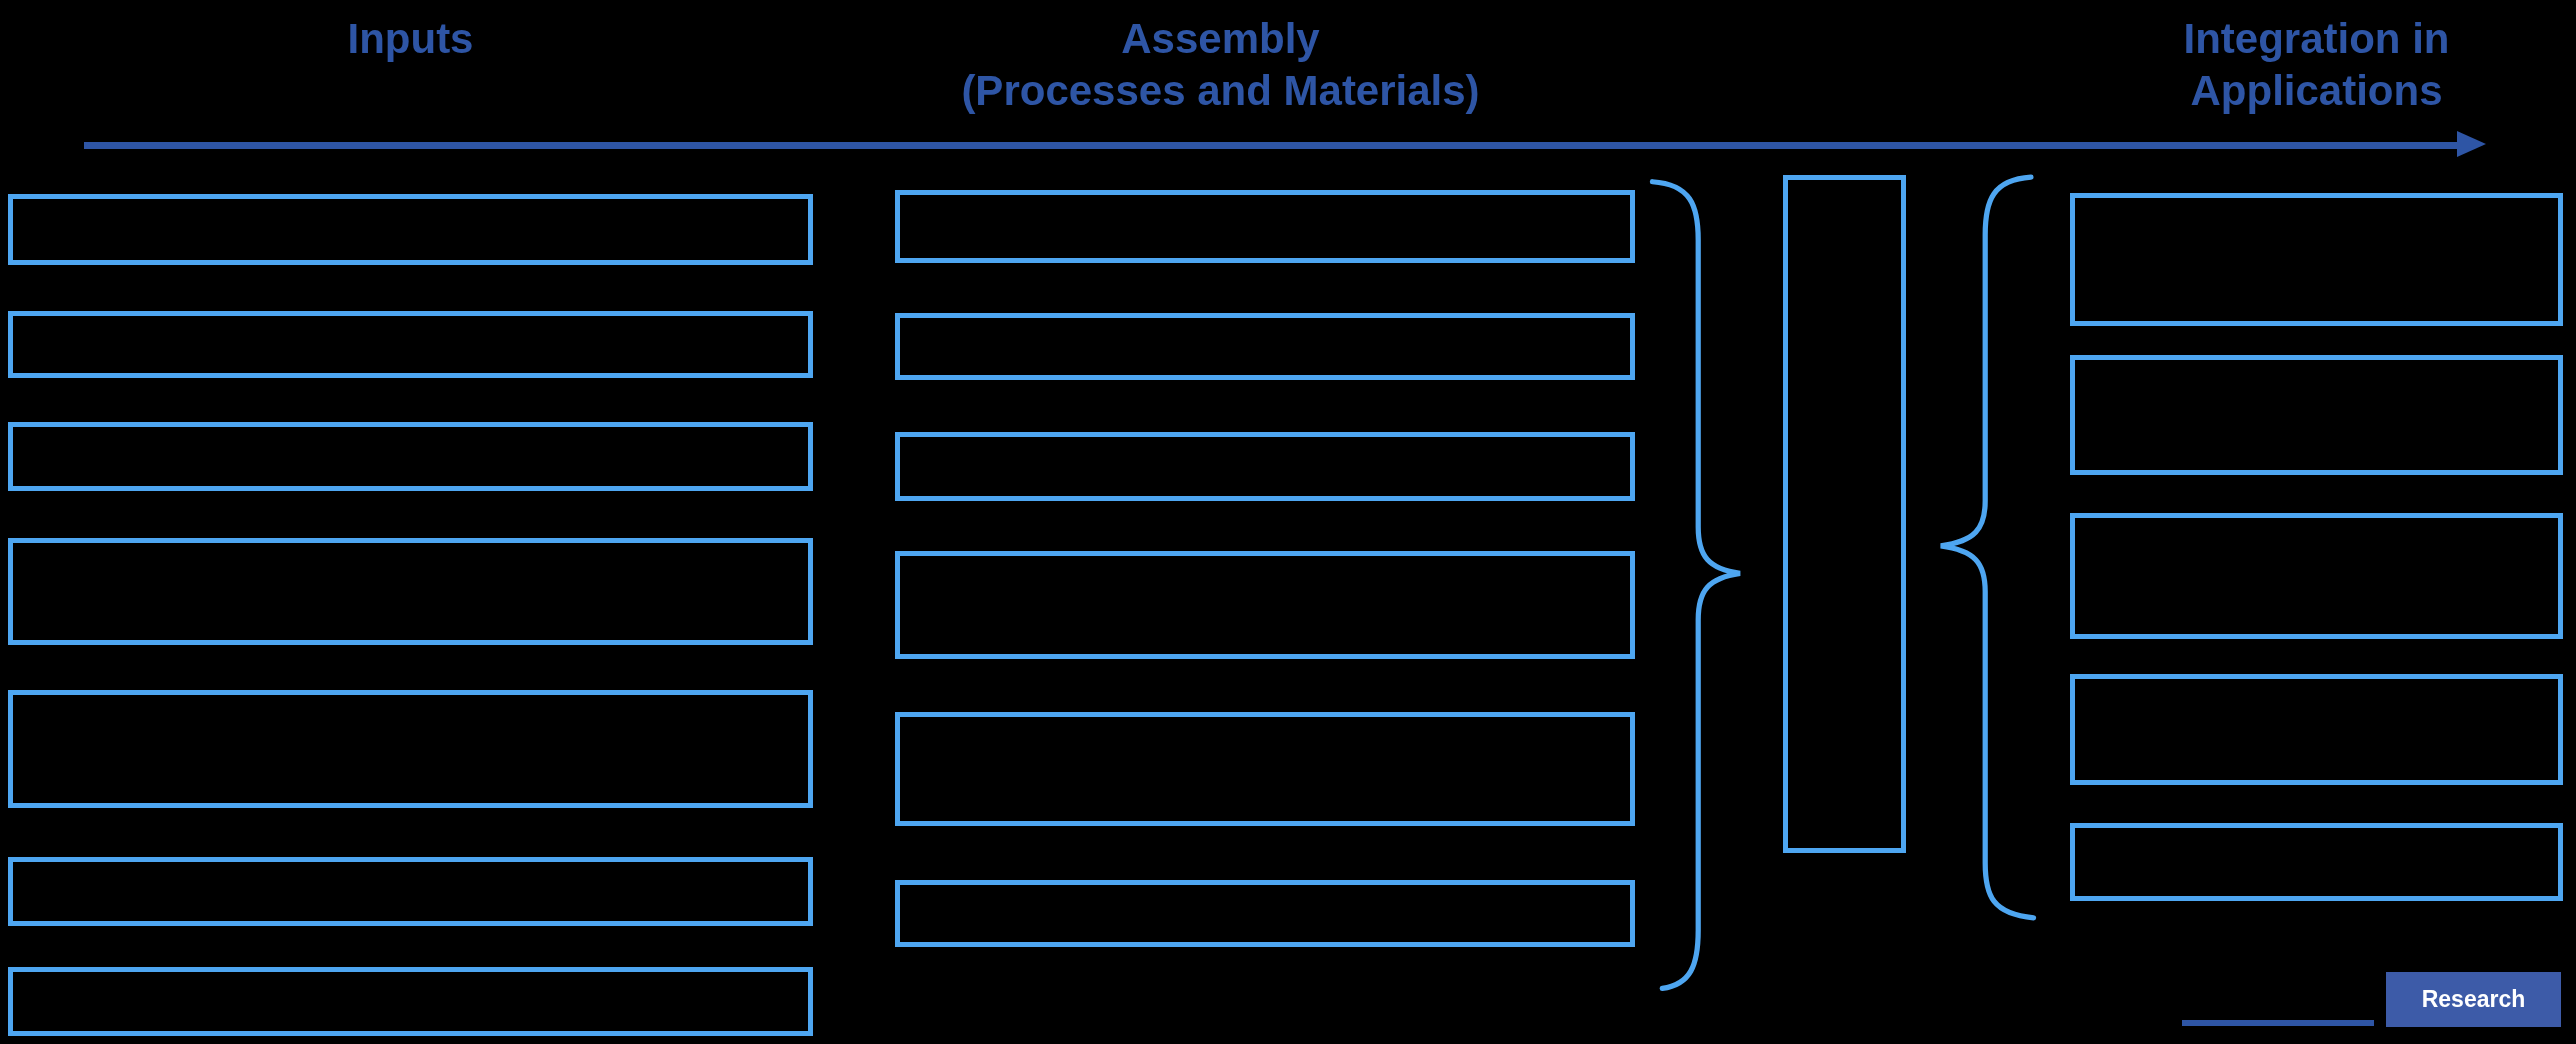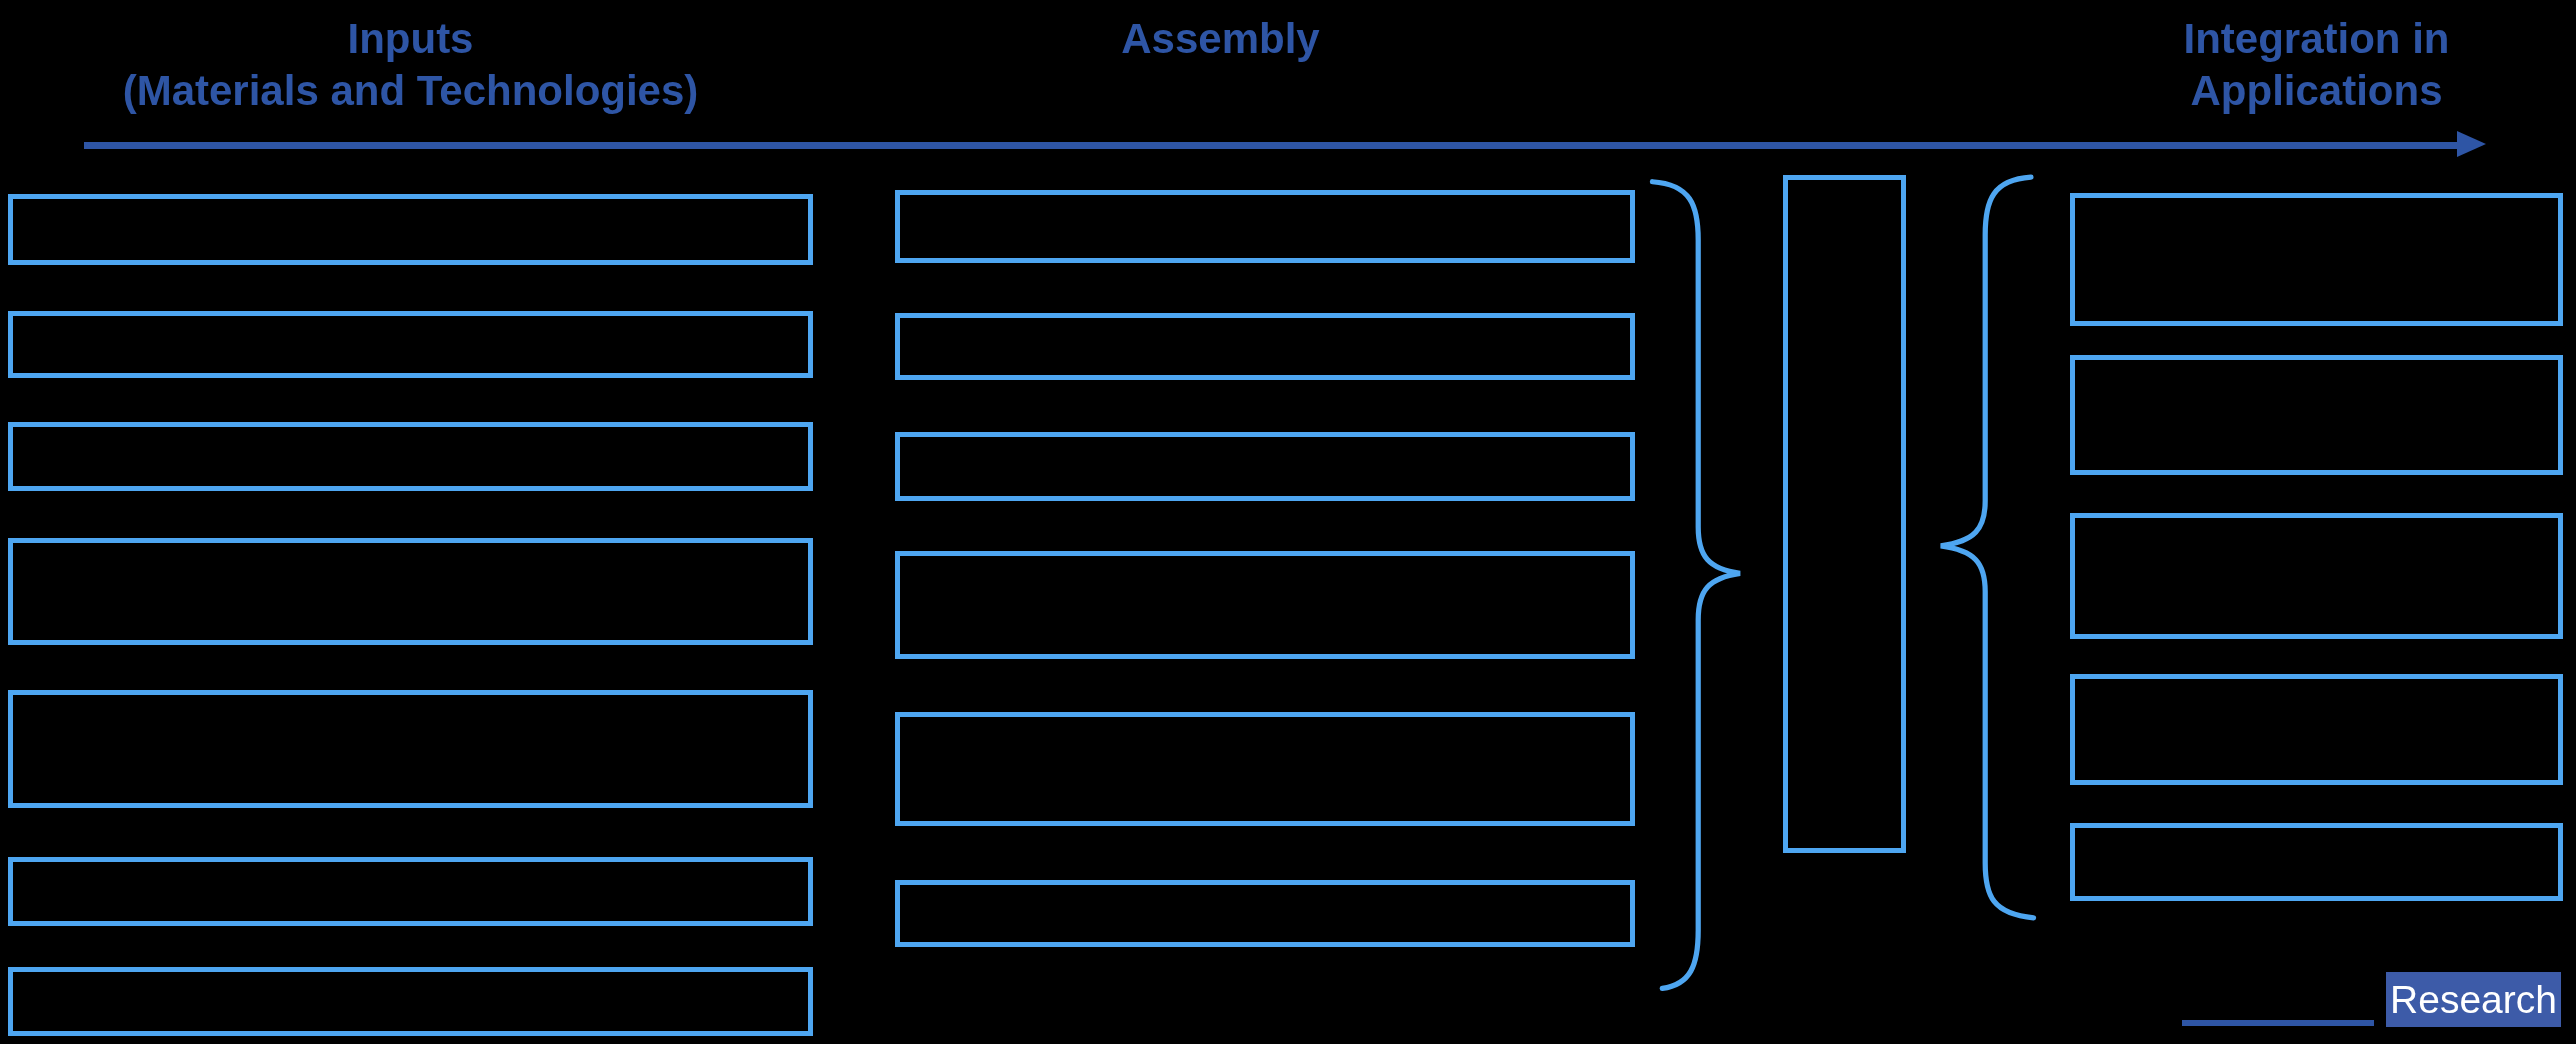--- a/index.html
+++ b/index.html
@@ -46,34 +46,34 @@
   #logo-underline{
     position:absolute;left:2182px;top:1020px;width:192px;height:5.9px;
     background:var(--header-blue);
   }
   #research-badge{
     position:absolute;left:2386px;top:972px;width:175px;height:55px;
     background:var(--badge-background);
     display:flex;align-items:center;justify-content:center;
   }
   #research-badge span{
-    color:var(--badge-text);font-size:39px;font-weight:normal;letter-spacing:0px;
+    color:var(--badge-text);font-size:23px;font-weight:bold;letter-spacing:0px;
   }
 </style>
 </head>
 <body>
 
 <div id="canvas">
 
   <div class="col-header" id="header-inputs">
     <div>Inputs</div>
-    <div>(Materials and Technologies)</div>
   </div>
   <div class="col-header" id="header-assembly">
     <div>Assembly</div>
+    <div>(Processes and Materials)</div>
   </div>
   <div class="col-header" id="header-integration">
     <div>Integration in</div>
     <div>Applications</div>
   </div>
 
   <div class="arrow-line"></div>
   <div class="arrow-head"></div>
 
   <div class="col-inputs">

